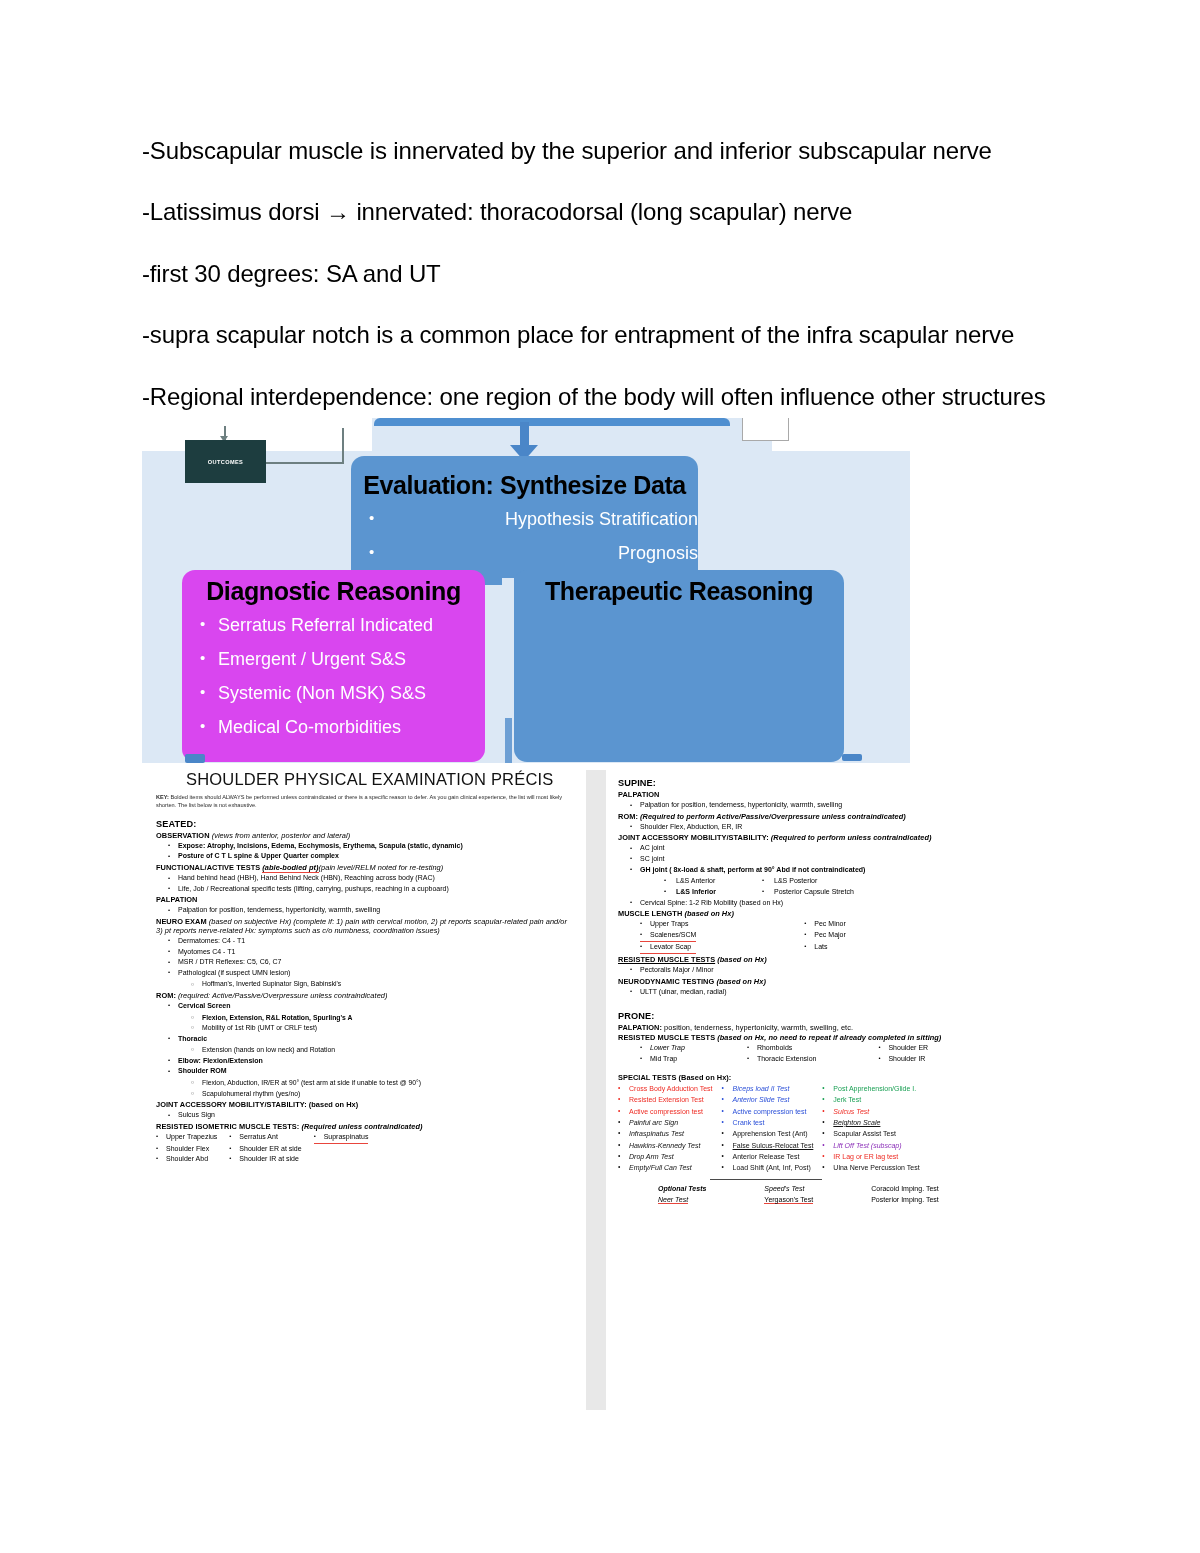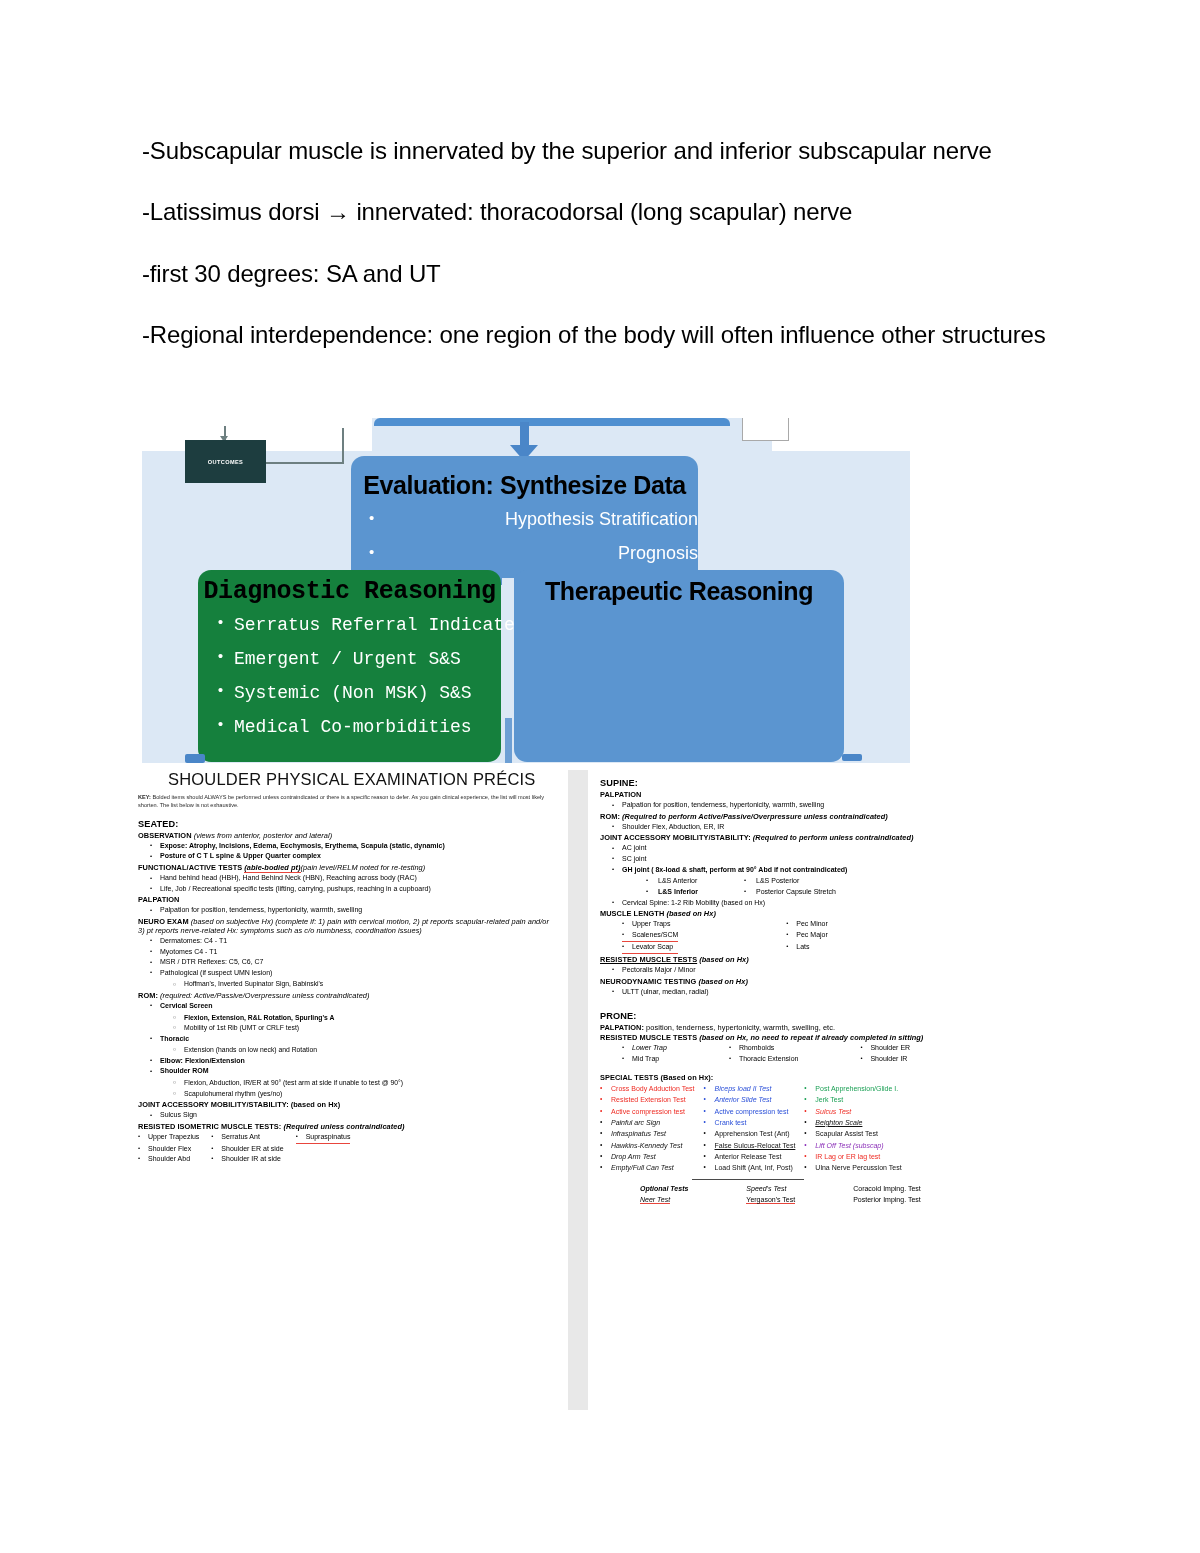--- a/index.html
+++ b/index.html
@@ -26,33 +26,33 @@
 
   .dg-arrow-stem{position:absolute;left:378px;top:4px;width:9px;height:25px;background:#4a86c8;}
   .dg-arrow-head{position:absolute;left:368px;top:27px;width:0;height:0;border-left:14px solid transparent;border-right:14px solid transparent;border-top:16px solid #4a86c8;}
 
   .dg-eval{position:absolute;left:209px;top:38px;width:347px;height:121px;background:#5b95d0;border-radius:13px;padding:8px 0 0 0;}
   .dg-eval h3{margin:0;text-align:center;font-size:25px;font-weight:bold;color:#000;letter-spacing:-0.4px;}
   .dg-eval ul{margin:9px 0 0 0;padding:0 0 0 98px;list-style:none;}
   .dg-eval li{color:#fff;font-size:17.5px;line-height:1.0;margin-bottom:17px;position:relative;text-align:right;}
   .dg-eval li:before{content:"•";position:absolute;left:-19px;color:#fff;font-size:15px;}
 
-  .dg-diag{position:absolute;left:56px;top:152px;width:303px;height:192px;background:#15803d;border-radius:13px;font-family:Liberation Mono, monospace;}
+  .dg-diag{position:absolute;left:40px;top:152px;width:303px;height:192px;background:#d946ef;border-radius:13px;}
   .dg-ther{position:absolute;left:372px;top:152px;width:330px;height:192px;background:#5b95d0;border-radius:13px;}
   .dg-card h3{margin:7px 0 0 0;text-align:center;font-size:25px;font-weight:bold;color:#000;letter-spacing:-0.4px;}
   .dg-card ul{margin:10px 0 0 0;padding:0 0 0 36px;list-style:none;}
   .dg-card li{color:#fff;font-size:18px;line-height:1.0;margin-bottom:16px;position:relative;white-space:nowrap;}
   .dg-card li:before{content:"•";position:absolute;left:-18px;color:#fff;font-size:15px;}
   .dg-midgap{position:absolute;left:360px;top:160px;width:12px;height:185px;background:#dce8f5;}
   .dg-midstem{position:absolute;left:363px;top:300px;width:7px;height:45px;background:#6d9fd4;}
   .dg-tabL{position:absolute;left:43px;top:336px;width:20px;height:9px;background:#4a86c8;border-radius:2px;}
   .dg-tabR{position:absolute;left:700px;top:336px;width:20px;height:7px;background:#4a86c8;border-radius:2px;}
 
   
-  .precis{position:absolute;left:138px;top:770px;width:920px;height:640px;}
+  .precis{position:absolute;left:156px;top:770px;width:920px;height:640px;}
   .pr-divider{position:absolute;left:430px;top:0px;width:20px;height:640px;background:#e8e8e8;}
   .pr-left{position:absolute;left:0px;top:0px;width:418px;}
   .pr-right{position:absolute;left:462px;top:8px;width:448px;}
 
   .pr-title{font-size:16.5px;letter-spacing:0.2px;margin:0 0 4px 30px;color:#111;white-space:nowrap;}
   .pr-key{font-size:5.6px;line-height:1.5;margin:0 0 9px 0;color:#2a2a2a;}
   .pr-key b{font-weight:bold;}
   .pr-pos{font-size:9.2px;font-weight:bold;margin:0 0 2px 0;letter-spacing:0.1px;}
   .pr-hdr{font-size:7.4px;font-weight:bold;margin:1px 0 1px 0;letter-spacing:0.05px;}
   .pr-hdr i{font-weight:bold;font-style:italic;}
@@ -91,20 +91,21 @@
 </style>
 </head>
 <body>
 
 <div class="page">
 
   <div class="notes">
     <p class="note-line">-Subscapular muscle is innervated by the superior and inferior subscapular nerve</p>
     <p class="note-line">-Latissimus dorsi → innervated: thoracodorsal (long scapular) nerve</p>
     <p class="note-line">-first 30 degrees: SA and UT</p>
+    <p class="note-line">-supra scapular notch is a common place for entrapment of the infra scapular nerve</p>
     <p class="note-line">-Regional interdependence: one region of the body will often influence other structures</p>
   </div>
 
   <div class="diagram">
     <div class="dg-pale2"></div>
     <div class="dg-pale"></div>
     <div class="dg-topbar"></div>
     <div class="dg-smallbox"></div>
 
     <div class="dg-oline-v"></div>

